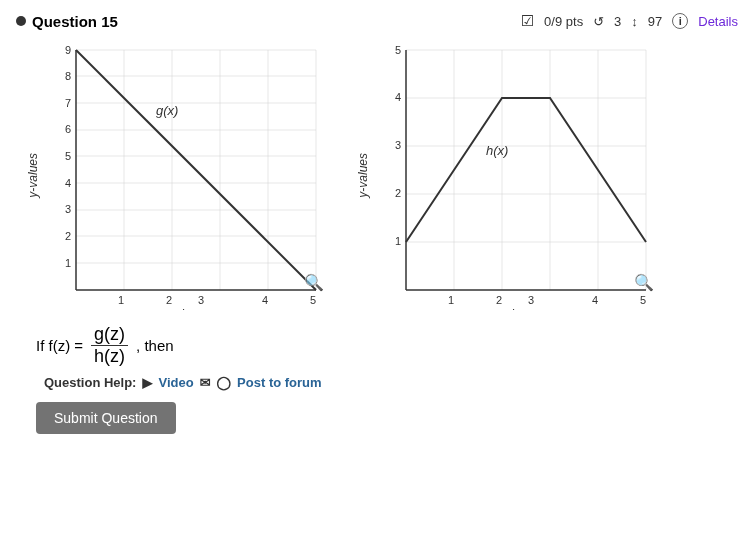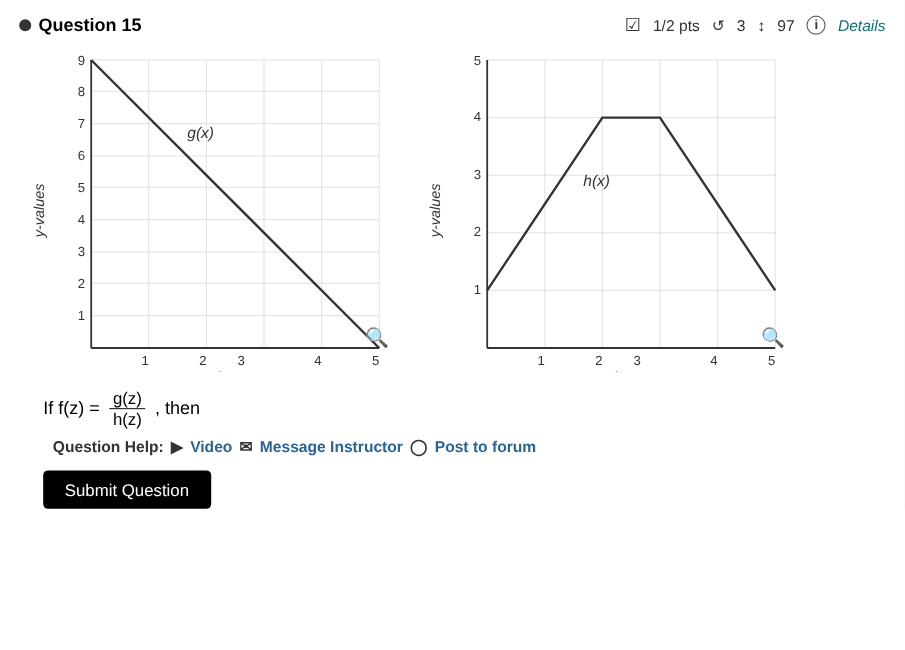--- a/index.html
+++ b/index.html
@@ -86,21 +86,21 @@
       margin: 8px 0 8px 20px;
       font-size: 15px;
       display: flex;
       align-items: center;
       gap: 6px;
     }
     .fraction {
       display: inline-flex;
       flex-direction: column;
       align-items: center;
-      font-size: 14px;
+      font-size: 18px;
       vertical-align: middle;
       margin: 0 2px;
     }
     .fraction-num { border-bottom: 1px solid #333; padding: 0 3px; }
     .fraction-den { padding: 0 3px; text-align: center; }
     .derivative-row {
       margin: 6px 0 10px 20px;
       display: flex;
       align-items: center;
       gap: 6px;
@@ -124,21 +124,21 @@
     }
     .help-link {
       color: #2a6496;
       cursor: pointer;
       display: flex;
       align-items: flex-start;
       gap: 3px;
       text-decoration: none;
     }
     .submit-btn {
-      background: #000000;
+      background: #737373;
       color: #fff;
       border: none;
       border-radius: 4px;
       padding: 8px 18px;
       font-size: 14px;
       cursor: pointer;
       margin-left: 20px;
     }
   </style>
 </head>
@@ -148,27 +148,27 @@
 
   
   <div class="header">
     <div class="question-label">
       <span class="bullet"></span>
       <span>Question 15</span>
     </div>
     <div class="meta">
 
       <span style="font-size:15px;">☑</span>
-      <span>1/2 pts</span>
+      <span>0/9 pts</span>
       <span style="font-size:13px;">↺</span>
       <span>3</span>
       <span style="font-size:13px;">↕</span>
       <span>97</span>
       <span style="border:1px solid #666;border-radius:50%;width:16px;height:16px;display:inline-flex;align-items:center;justify-content:center;font-size:11px;font-weight:bold;">i</span>
-      <span style="color:#0f766e;cursor:pointer;font-style:italic;">Details</span>
+      <span style="color:#6d28d9;cursor:pointer;">Details</span>
     </div>
   </div>
 
   
   <div class="graphs-row">
 
     <div class="graph-wrapper">
       <div class="y-label">y-values</div>
       <div class="graph-container">
         <svg class="graph-svg" width="280" height="270">
@@ -284,23 +284,20 @@
   
 
   
   <div class="help-row">
     <span>Question Help:</span>
     <span style="font-size:13px;">▶</span>
     <a class="help-link">
       <span>Video</span>
     </a>
     <span style="font-size:13px;">✉</span>
-    <a class="help-link">
-      <span>Message Instructor</span>
-    </a>
     <span style="font-size:13px;">◯</span>
     <a class="help-link">
       <span>Post to forum</span>
     </a>
   </div>
 
   
   <button class="submit-btn">Submit Question</button>
 
 </div>

